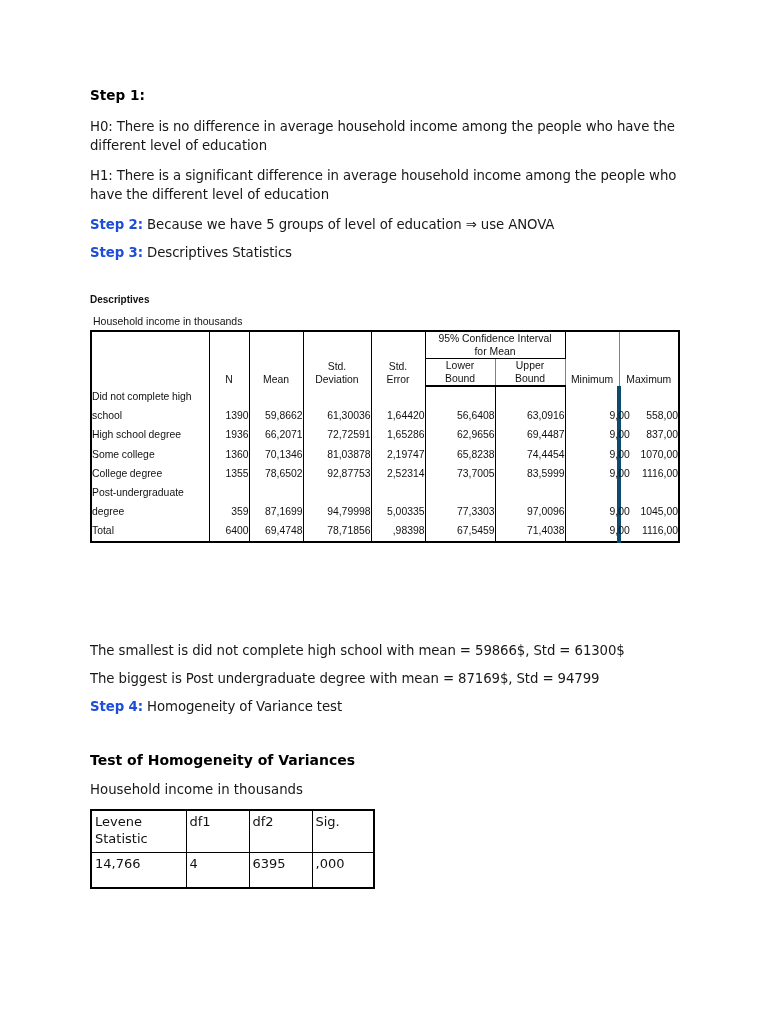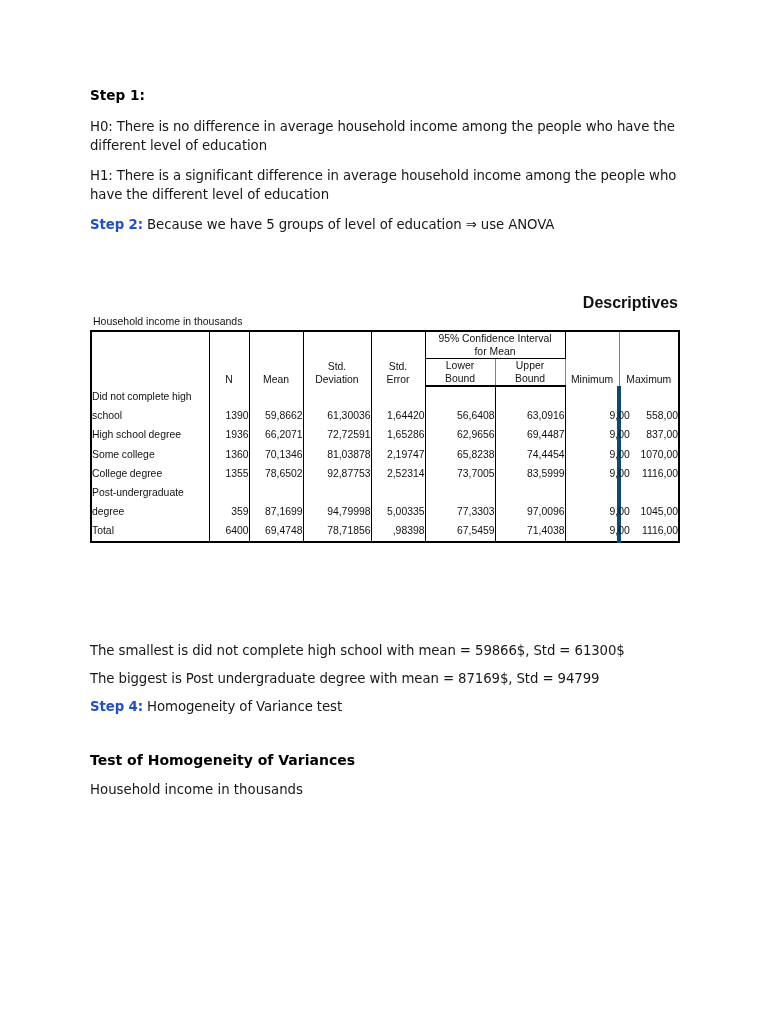--- a/index.html
+++ b/index.html
@@ -51,23 +51,23 @@
     margin: 0 0 12px 0;
     color: #000;
   }
 
   
   .spss-title {
     position: absolute;
     left: 90px;
     top: 294px;
     width: 588px;
-    text-align: right;
+    text-align: left;
     font-family: "Liberation Sans", sans-serif;
-    font-size: 16px;
+    font-size: 10px;
     font-weight: bold;
     color: #111;
   }
   .spss-caption {
     position: absolute;
     left: 93px;
     top: 315px;
     font-family: "Liberation Sans", sans-serif;
     font-size: 10.5px;
     color: #111;
@@ -183,20 +183,21 @@
 
   <div class="prose">
     <p class="heading">Step 1:</p>
 
     <p class="para">H0: There is no difference in average household income among the people who have the different level of education</p>
 
     <p class="para">H1: There is a significant difference in average household income among the people who have the different level of education</p>
 
     <p class="para tight"><span class="lbl">Step 2:</span><span> Because we have 5 groups of level of education ⇒ use ANOVA</span></p>
 
+    <p class="para tight"><span class="lbl">Step 3:</span><span> Descriptives Statistics</span></p>
   </div>
 
   <div class="spss-title">Descriptives</div>
   <div class="spss-caption">Household income in thousands</div>
 
   <table class="spss">
     <colgroup>
       <col style="width:118px">
       <col style="width:40px">
       <col style="width:54px">
@@ -310,14 +311,39 @@
 
   <div class="prose" style="top:641px;">
     <p class="para tight">The smallest is did not complete high school with mean = 59866$, Std = 61300$</p>
     <p class="para tight">The biggest is Post undergraduate degree with mean = 87169$, Std = 94799</p>
     <p class="para tight"><span class="lbl">Step 4:</span><span> Homogeneity of Variance test</span></p>
   </div>
 
   <div class="lev-heading">Test of Homogeneity of Variances</div>
   <div class="lev-caption">Household income in thousands</div>
 
+  <table class="levene">
+    <colgroup>
+      <col class="lv-c1">
+        <col class="lv-c2">
+        <col class="lv-c3">
+        <col class="lv-c4">
+    </colgroup>
+    <tbody>
+      <tr class="lv-h">
+        <td>
+          <span>Levene</span><br>
+          <span>Statistic</span>
+        </td>
+        <td>df1</td>
+        <td>df2</td>
+        <td>Sig.</td>
+      </tr>
+      <tr class="lv-b">
+        <td>14,766</td>
+        <td>4</td>
+        <td>6395</td>
+        <td>,000</td>
+      </tr>
+    </tbody>
+  </table>
 
 </div>
 
 </body></html>

